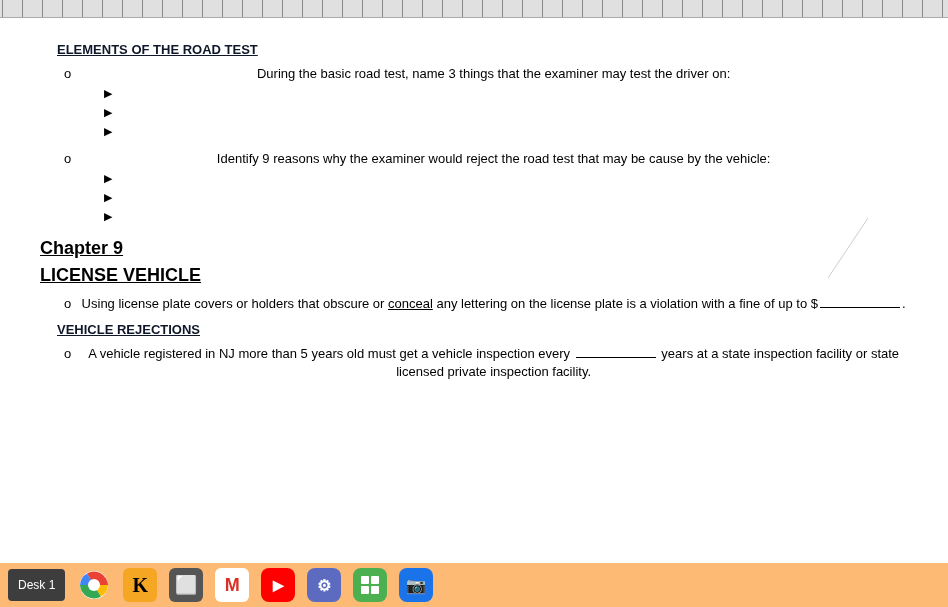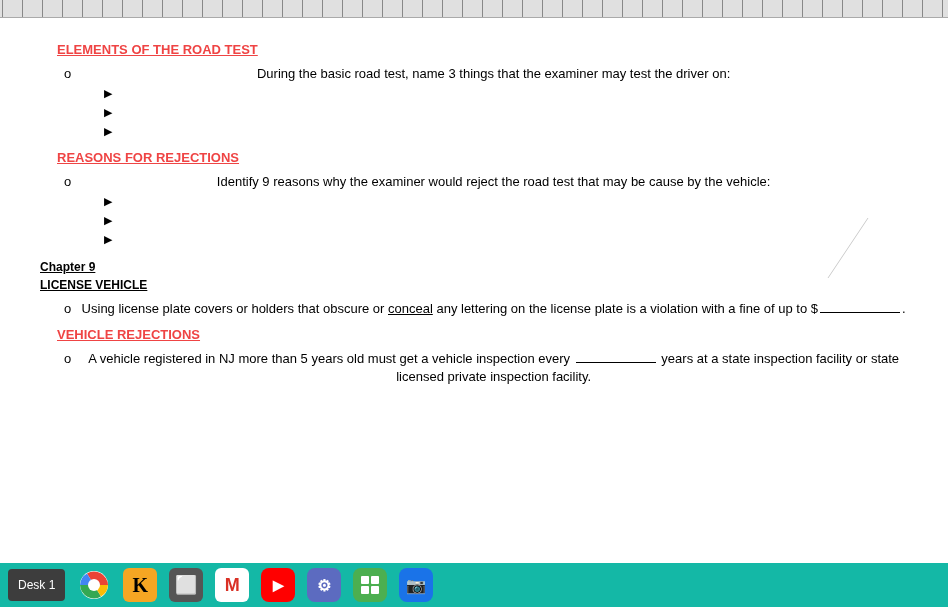--- a/index.html
+++ b/index.html
@@ -42,21 +42,21 @@
         transparent 1px, transparent 20px
       );
       position: relative;
     }
 
     .section-heading {
       font-size: 13px;
       font-weight: bold;
       text-decoration: underline;
       margin-bottom: 8px;
-      color: #ef4444;
+      color: #0f172a;
       padding-left: 17px;
     }
 
     .list-item {
       display: flex;
       align-items: flex-start;
       margin-left: 24px;
       margin-bottom: 4px;
       font-size: 13px;
       color: #000;
@@ -91,21 +91,21 @@
     .arrow-bullet {
       margin-right: 6px;
       font-size: 11px;
     }
 
     .section-block {
       margin-bottom: 12px;
     }
 
     .chapter-heading {
-      font-size: 12px;
+      font-size: 18px;
       font-weight: bold;
       text-decoration: underline;
       color: #000;
       line-height: 1.5;
     }
 
     .chapter-block {
       margin-bottom: 8px;
     }
 
@@ -117,21 +117,21 @@
     }
 
     .underline-text {
       text-decoration: underline;
       margin-top: 29px;
     }
 
     
     .taskbar {
       height: 44px;
-      background: #14b8a6;
+      background: #fdba74;
       display: flex;
       align-items: center;
       padding: 8px 8px;
       gap: 12px;
       flex-shrink: 0;
     }
 
     .taskbar-button {
       background: #3d3d3d;
       color: #fff;
@@ -197,21 +197,20 @@
       <div class="arrow-item">
         <span class="arrow-bullet">▶</span>
       </div>
       <div class="arrow-item">
         <span class="arrow-bullet">▶</span>
       </div>
     </div>
   </div>
 
   <div class="section-block">
-    <div class="section-heading">REASONS FOR REJECTIONS</div>
     <div class="list-item">
       <span class="bullet-o">o</span>
       <span class="list-text">Identify 9 reasons why the examiner would reject the road test that may be cause by the vehicle:</span>
     </div>
     <div class="arrow-list">
       <div class="arrow-item">
         <span class="arrow-bullet">▶</span>
       </div>
       <div class="arrow-item">
         <span class="arrow-bullet">▶</span>

